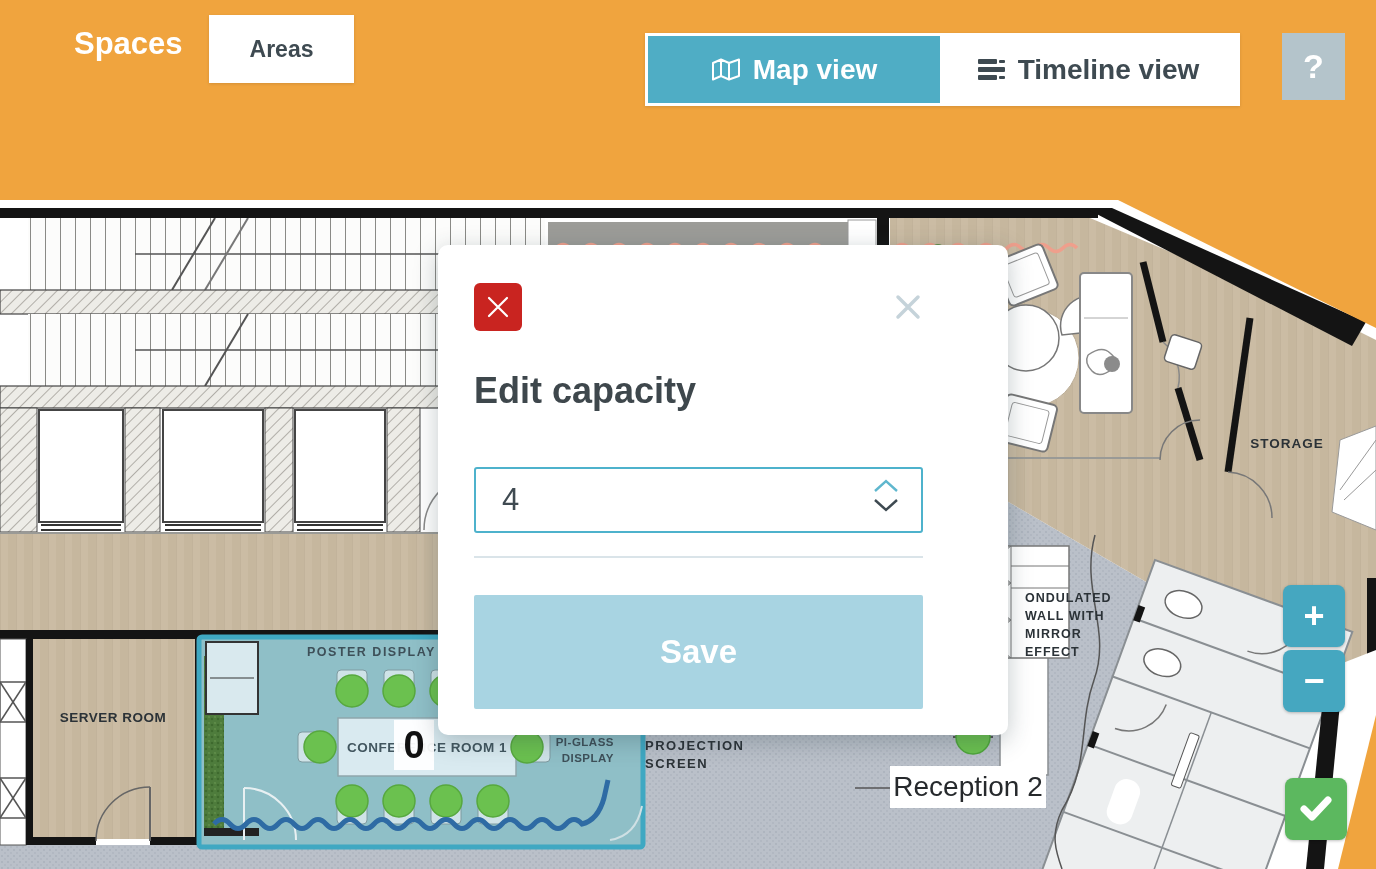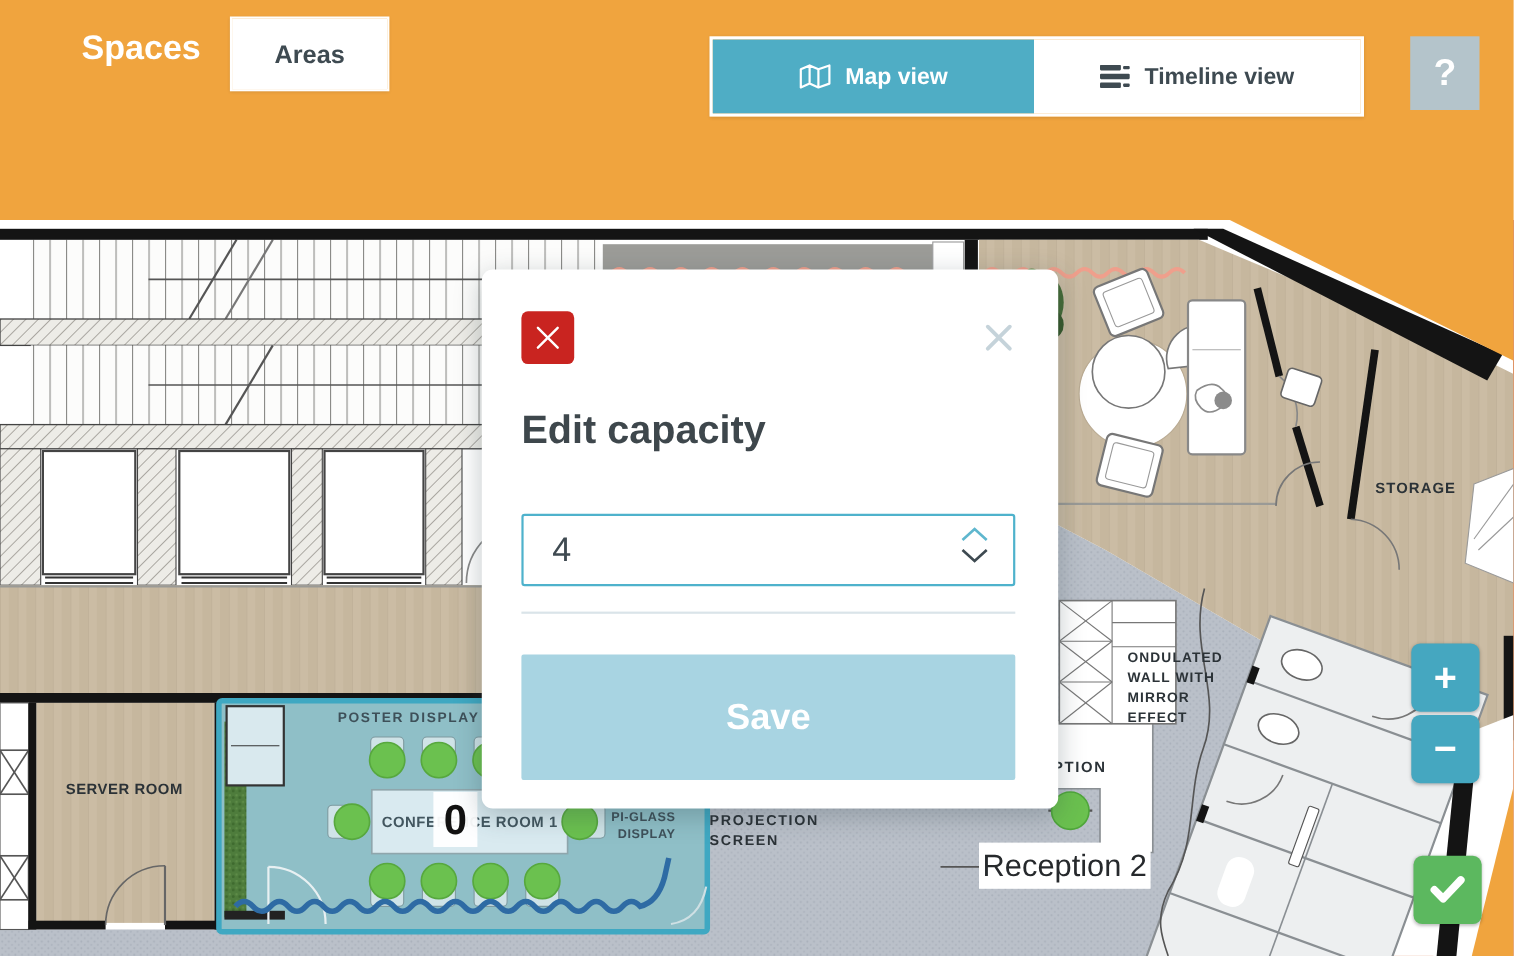--- a/index.html
+++ b/index.html
@@ -9,31 +9,31 @@
   
   .editing-label{left:74px;top:26px;font-size:31px;font-weight:700;color:#fff;}
   .seg-group{display:flex;border:2px solid #fff;box-shadow:0 1px 3px rgba(0,0,0,.12);}
   .mode-toggle{left:209px;top:15px;height:64px;}
   .seg-btn{display:flex;align-items:center;justify-content:center;cursor:pointer;
            font-weight:700;border:none;}
   .mode-toggle .seg-btn{width:141px;font-size:23px;}
   .seg-off{background:#fff;color:#3E4A51;}
   .seg-on{background:#4FADC5;color:#fff;}
   .view-toggle{left:645px;top:33px;height:67px;border-width:3px;}
-  .view-toggle .seg-btn{font-size:21px;gap:12px;justify-content:center;}
+  .view-toggle .seg-btn{font-size:28px;gap:12px;justify-content:center;}
   .view-btn-map{width:292px;}
   .view-btn-timeline{width:297px;}
   .help-btn{left:1282px;top:33px;width:63px;height:67px;background:#B4C4CB;
             color:#fff;font-size:34px;font-weight:700;display:flex;align-items:center;
             justify-content:center;cursor:pointer;}
   
   .plan{left:0;top:200px;width:1376px;height:669px;background:#c2410c;overflow:hidden;}
   
   .modal{left:438px;top:245px;width:524px;height:490px;background:#fff;border-radius:10px;
-         box-shadow:0 6px 24px rgba(40,60,70,.28);}
+         box-shadow:0 6px 24px rgba(40,60,70,.28);padding-left:46px;}
   .modal-delete{left:36px;top:38px;width:48px;height:48px;background:#C92420;border-radius:6px;
                 display:flex;align-items:center;justify-content:center;cursor:pointer;}
   .modal-close{left:452px;top:44px;width:36px;height:36px;color:#C5D3DA;font-size:36px;
                font-weight:400;display:flex;align-items:center;justify-content:center;cursor:pointer;}
   .modal-title{left:36px;top:125px;font-size:36px;font-weight:700;color:#3E474C;}
   .cap-input{left:36px;top:222px;width:449px;height:66px;border:2px solid #4EB2CC;border-radius:3px;
              box-sizing:border-box;background:#fff;display:flex;align-items:center;}
   .cap-value{margin-left:26px;font-size:31px;color:#3F4A51;}
   .spinner{position:absolute;right:22px;top:10px;display:flex;flex-direction:column;gap:5px;cursor:pointer;}
   .divider{left:36px;top:311px;width:449px;height:0;border-top:2px solid #DAE4E9;}

